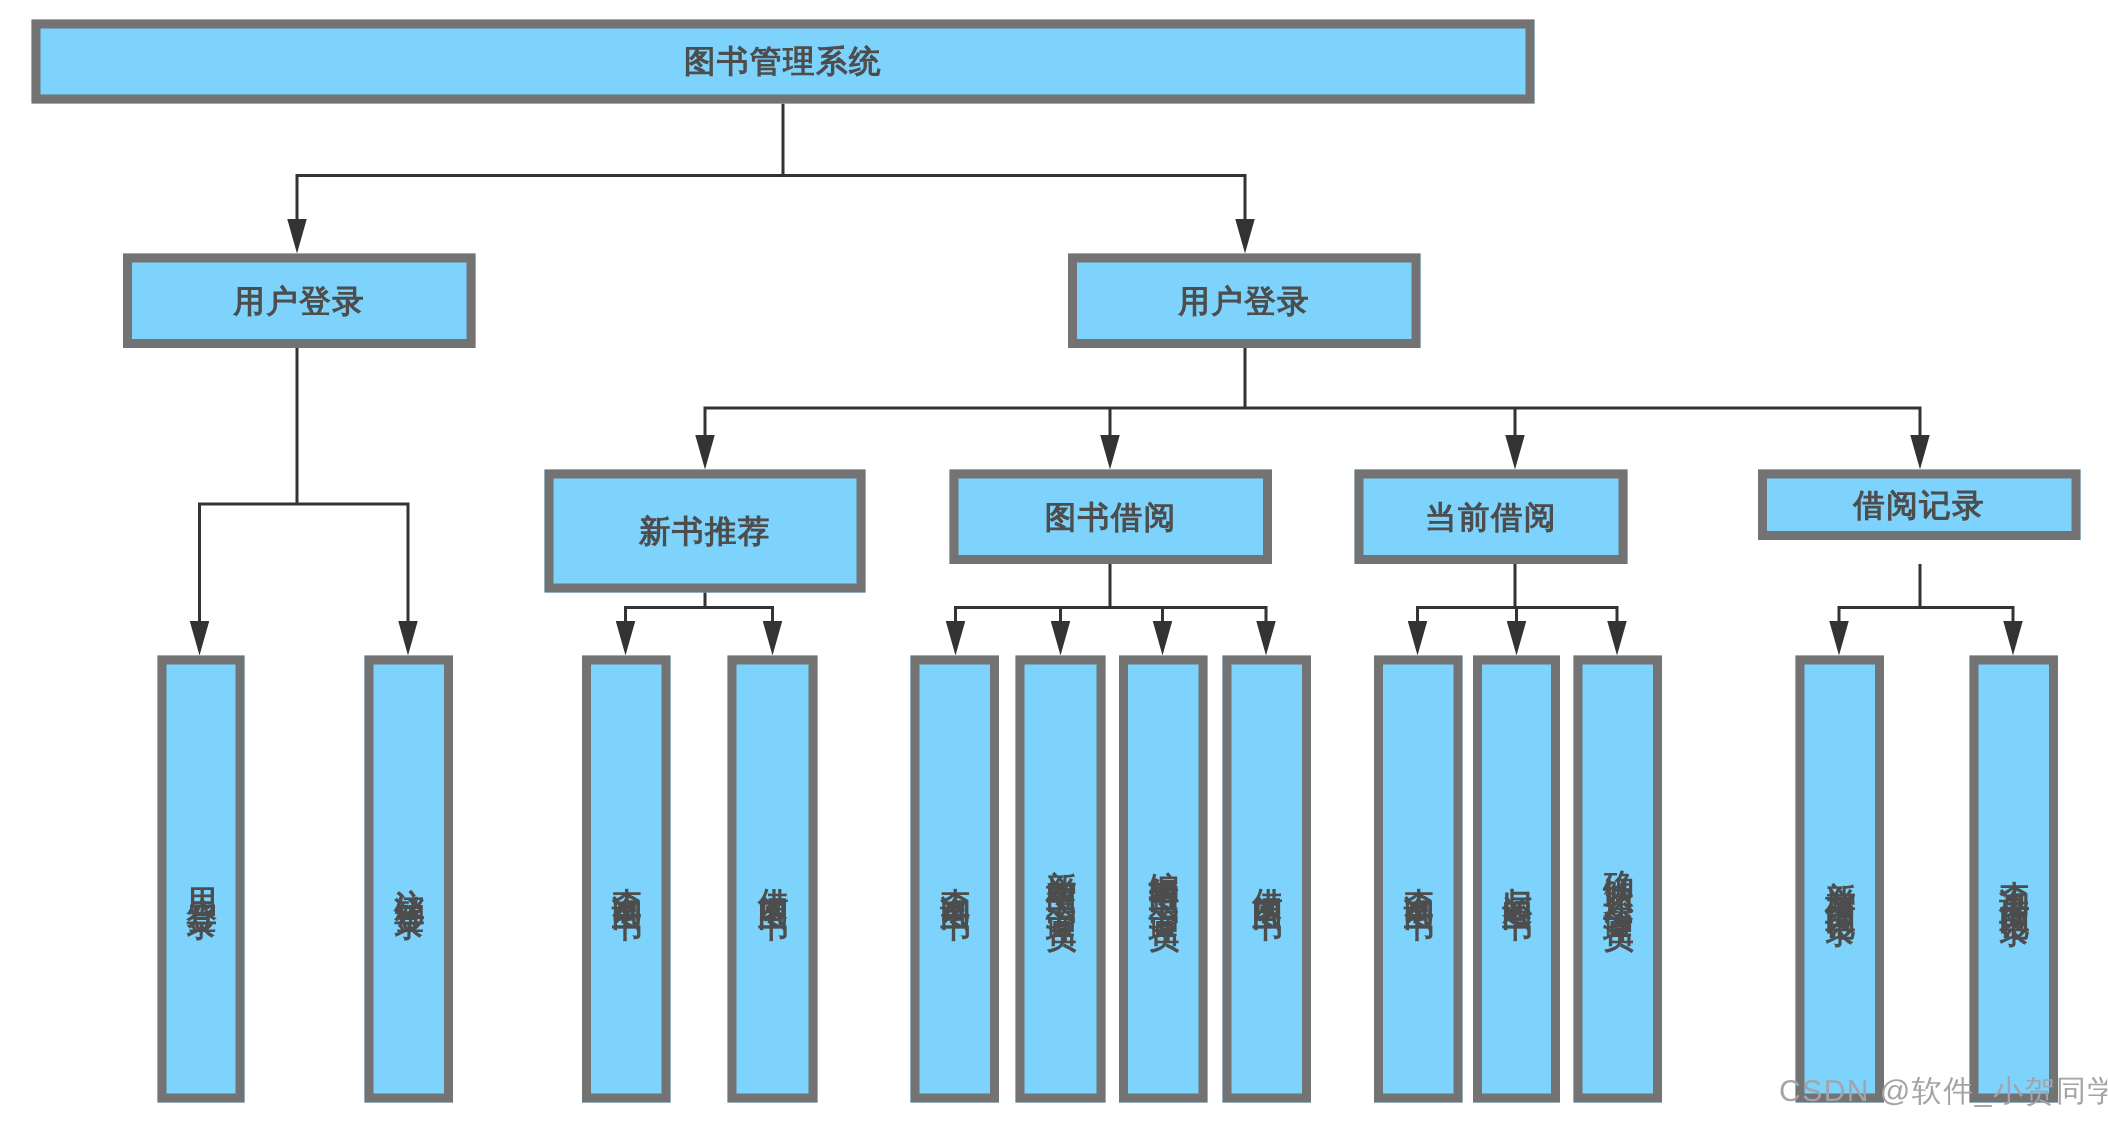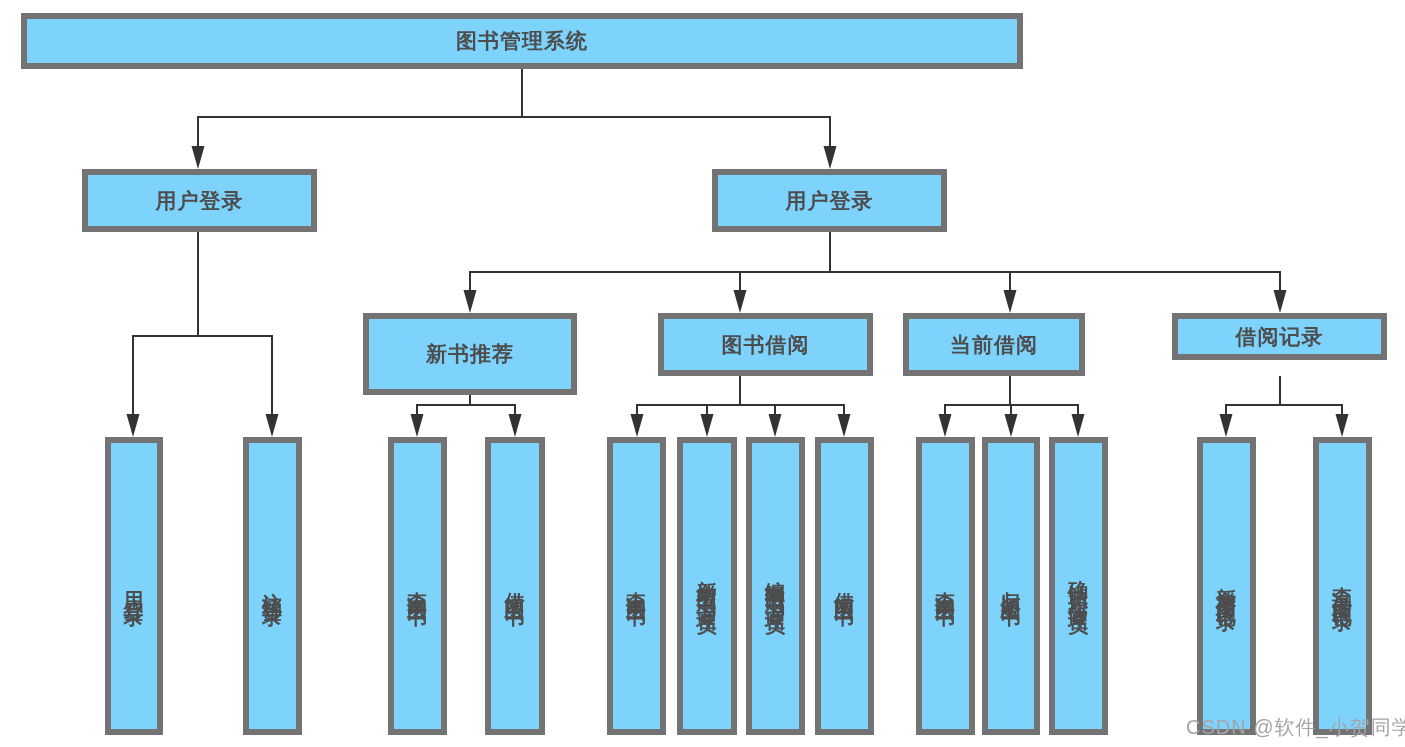--- a/index.html
+++ b/index.html
@@ -113,21 +113,21 @@
   <div class="node node-h" style="left:82px;top:169px;width:235px;height:63px">
     <span>用户登录</span>
   </div>
   <div class="node node-h" style="left:712px;top:169px;width:235px;height:63px">
     <span>用户登录</span>
   </div>
 
   <div class="node node-h" style="left:363px;top:313px;width:214px;height:82px">
     <span>新书推荐</span>
   </div>
-  <div class="node node-h" style="left:658px;top:313px;width:215px;height:63px">
+  <div class="node node-h" style="left:633px;top:313px;width:215px;height:63px">
     <span>图书借阅</span>
   </div>
   <div class="node node-h" style="left:903px;top:313px;width:182px;height:63px">
     <span>当前借阅</span>
   </div>
   <div class="node node-h" style="left:1172px;top:313px;width:215px;height:47px">
     <span>借阅记录</span>
   </div>
 
   <div class="node node-v" style="left:105px;width:58px">

